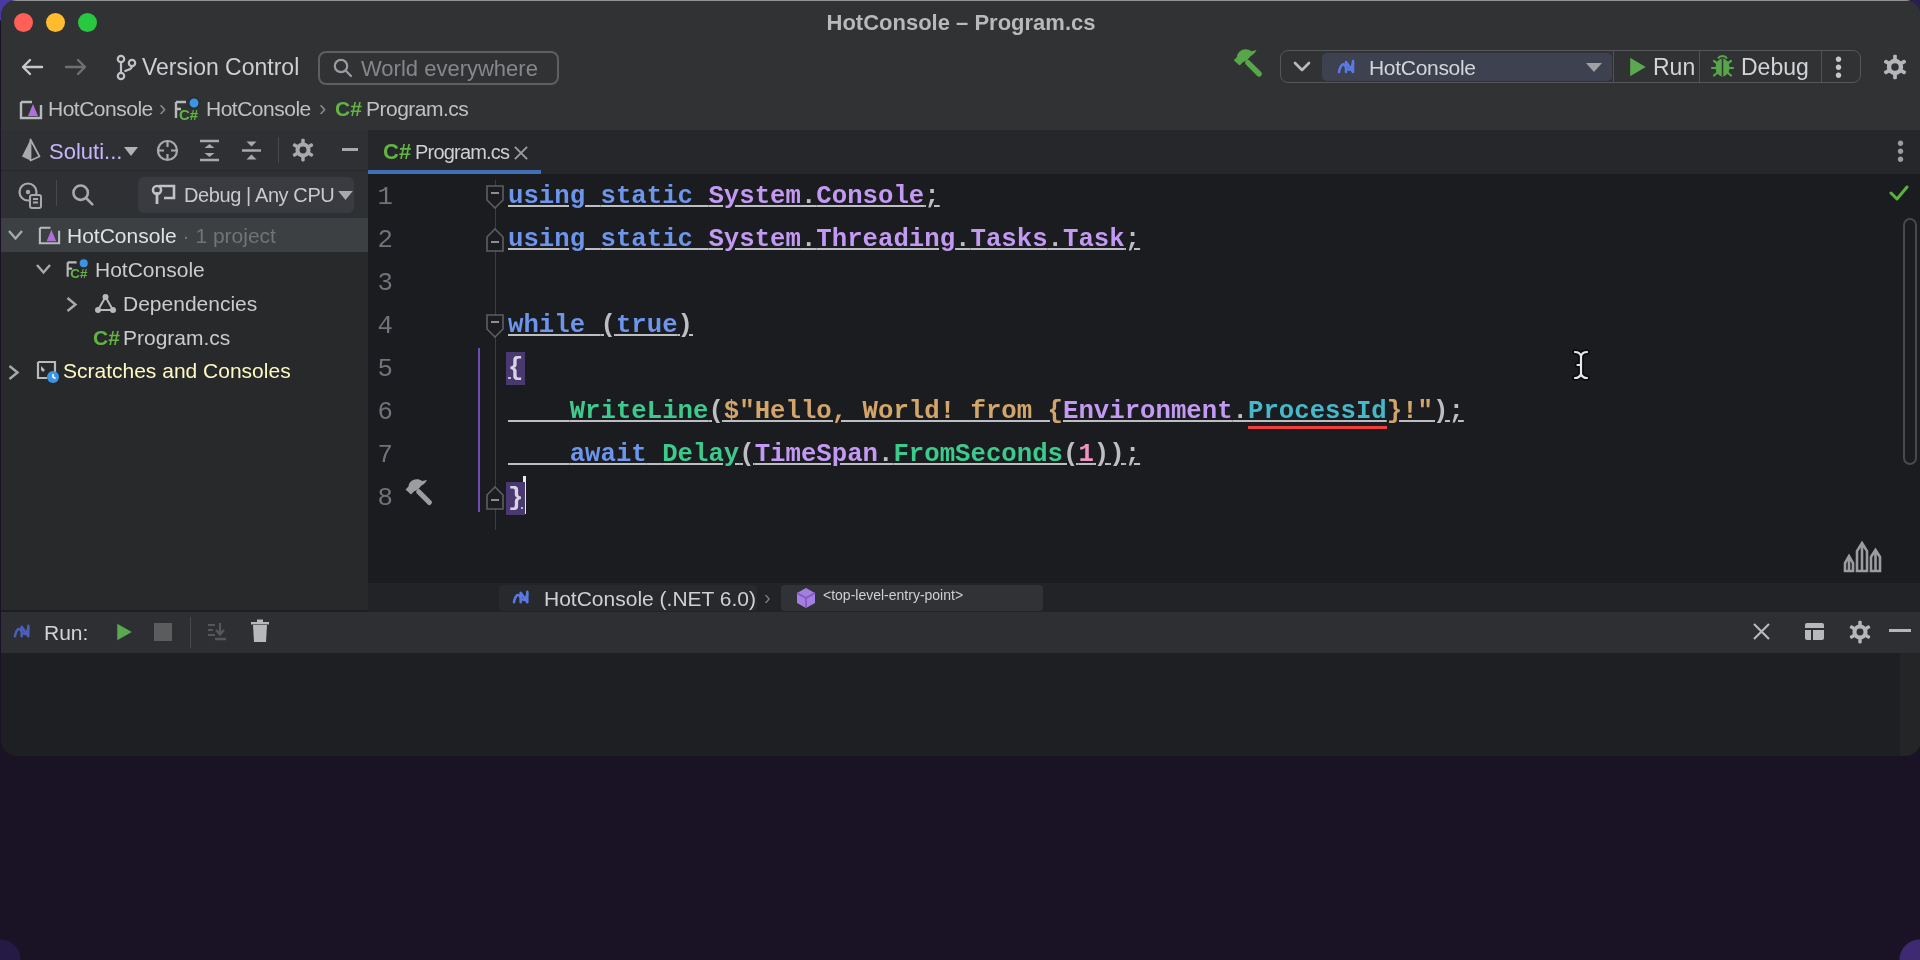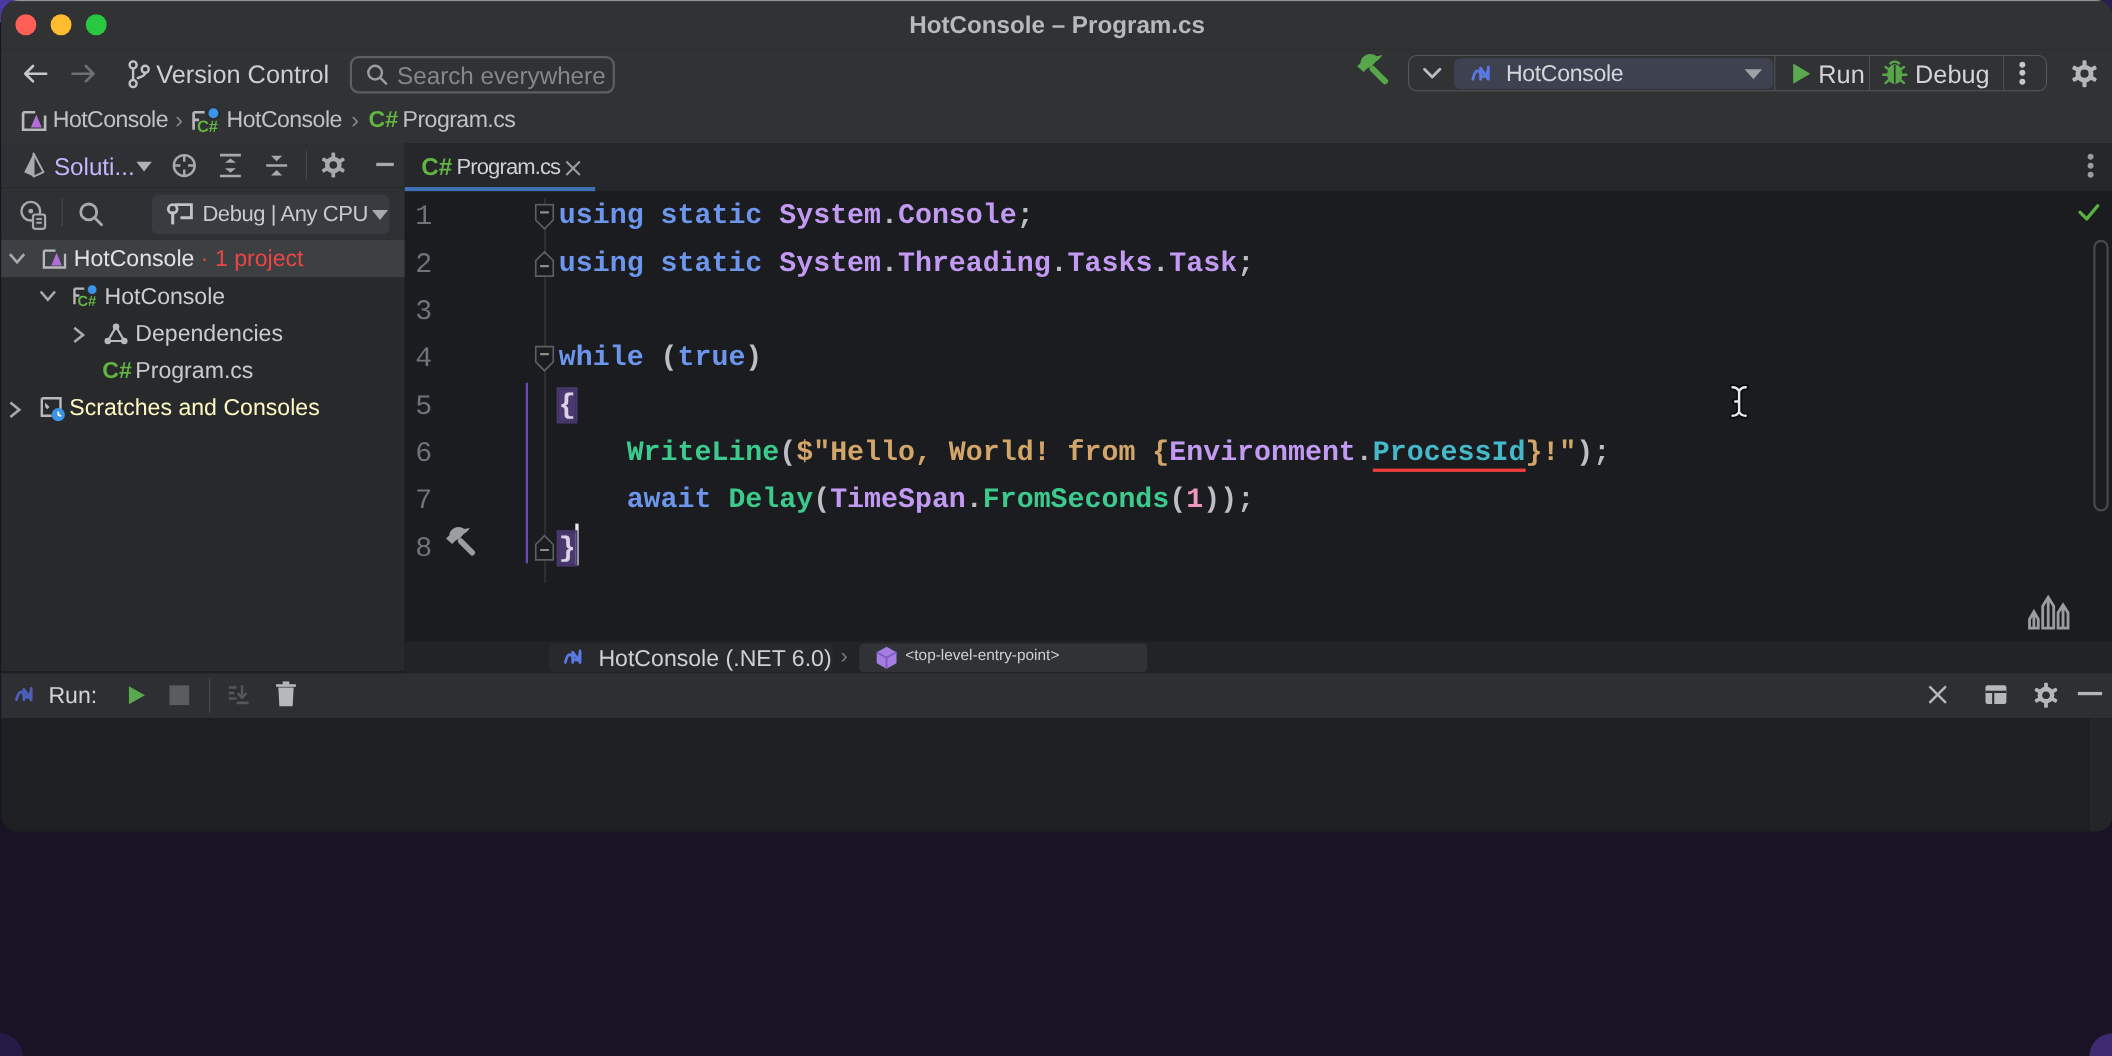--- a/index.html
+++ b/index.html
@@ -37,21 +37,21 @@
   #tabbar { left:367px; top:130px; width:1553px; height:44px; background:#26272a; }
   #tabline { left:367px; top:170px; width:173px; height:4px; background:#3f6fb5; }
   
   #tree { left:0; top:218px; width:367px; height:392px; background:#28292b; }
   #treesel { left:0; top:218px; width:367px; height:34px; background:#3d4043; }
   
   #editor { left:367px; top:174px; width:1553px; height:409px; background:#1b1c1f; }
   #gutter { position:absolute; left:0; top:2px; width:25px; text-align:right;
             color:#70737a; font-family:"Liberation Mono",monospace; font-size:25.7px; line-height:43px; }
   #code { position:absolute; left:140px; top:1px; font-family:"Liberation Mono",monospace;
-          font-size:25.7px; line-height:43px; font-weight:bold; color:#bdbec3; white-space:pre; }
+          font-size:25.7px; line-height:43px; font-weight:bold; color:#bdbec3; white-space:pre;text-decoration:underline; }
   .kw  { color:#6c95eb; }
   .ns  { color:#c39af3; }
   .mt  { color:#3dcb8d; }
   .st  { color:#d2a56a; }
   .te  { color:#45b8c9; border-bottom:3px solid #f23d3d; }
   .nm  { color:#ed94c0; }
   .pn  { color:#bdbec3; }
   .br  { color:#d8d4e6; background:#4a3870; outline:2px solid #4a3870; }
   
   #ebc { left:367px; top:583px; width:1553px; height:29px; background:#222326; }
@@ -91,21 +91,21 @@
     <circle cx="7" cy="22" r="3.2" stroke="#c0c2c5" stroke-width="2.2" fill="none"></circle>
     <circle cx="18" cy="9" r="3.2" stroke="#c0c2c5" stroke-width="2.2" fill="none"></circle>
     <path d="M7 8.5 V18.5 M18 12.2 C18 16 13 15.5 10.5 17.5" stroke="#c0c2c5" stroke-width="2.2" fill="none"></path>
   </svg>
   <div class="abs tbtxt" style="left:141px;top:54px">Version Control</div>
   <div class="abs" id="searchbox"></div>
   <svg class="ic" style="left:330px;top:56px" width="24" height="24" viewBox="0 0 24 24">
     <circle cx="10" cy="10" r="6.2" stroke="#9a9ca0" stroke-width="2.2" fill="none"></circle>
     <path d="M14.8 14.8 L20 20" stroke="#9a9ca0" stroke-width="2.2" stroke-linecap="round"></path>
   </svg>
-  <div class="abs" style="left:360px;top:56px;color:#85878b;font-size:22px">Search everywhere</div>
+  <div class="abs" style="left:360px;top:56px;color:#85878b;font-size:22px">World everywhere</div>
   <svg class="ic" style="left:1228px;top:46px" width="34" height="40" viewBox="0 0 32 36">
     <path d="M12 3 C15 1.5 19 2 21 4 L26 3 C24.5 6 22.5 7.5 20.5 8.5 L17 12.5 C16 13.5 14 13.5 13 14.5 L10 17.5 L4.5 12.5 L7.5 9.5 C7.5 7.5 8.5 5 12 3 Z" fill="#57a64a"></path>
     <rect x="14.8" y="12.5" width="5.2" height="20" rx="2.4" transform="rotate(-45 17.4 14.5)" fill="#57a64a"></rect>
   </svg>
   <div class="abs" style="left:1279px;top:50px;width:581px;height:33px;border:1.5px solid #55575a;border-radius:8px"></div>
   <svg class="ic" style="left:1291px;top:59px" width="20" height="16" viewBox="0 0 20 16">
     <path d="M3 4 L10 11 L17 4" stroke="#b9bbbe" stroke-width="2.6" fill="none" stroke-linecap="round" stroke-linejoin="round"></path>
   </svg>
   <div class="abs" style="left:1321px;top:53px;width:290px;height:28px;background:#3d4150;border-radius:5px"></div>
   <svg class="ic" style="left:1336px;top:56px" width="24" height="22" viewBox="0 0 24 22">
@@ -236,21 +236,21 @@
 
   <div class="abs" id="tree"></div>
   <div class="abs" id="treesel"></div>
   <svg class="ic" style="left:6px;top:229px" width="17" height="12" viewBox="0 0 17 12">
     <path d="M2 2 L8.5 9.5 L15 2" stroke="#a7a9ac" stroke-width="2.4" fill="none"></path>
   </svg>
   <svg class="ic" style="left:36px;top:223px" width="25" height="25" viewBox="0 0 26 26">
     <path d="M3 5 H14 M3 5 V21 H23 V8" stroke="#b7b9bc" stroke-width="2.2" fill="none"></path>
     <path d="M10 19 L15 7 L20 19 Z" fill="#b06fd8"></path>
   </svg>
-  <div class="abs" style="left:66px;top:224px;color:#dfe1e3;font-size:21px">HotConsole<span style="color:#ef4444"> · 1 project</span></div>
+  <div class="abs" style="left:66px;top:224px;color:#dfe1e3;font-size:21px">HotConsole<span style="color:#737373"> · 1 project</span></div>
   <svg class="ic" style="left:34px;top:263px" width="17" height="12" viewBox="0 0 17 12">
     <path d="M2 2 L8.5 9.5 L15 2" stroke="#a7a9ac" stroke-width="2.4" fill="none"></path>
   </svg>
   <svg class="ic" style="left:64px;top:257px" width="25" height="25" viewBox="0 0 28 28">
     <path d="M3 6 H13 M3 6 V22 M3 13 H8" stroke="#b7b9bc" stroke-width="2.4" fill="none"></path>
     <text x="6" y="24" font-family="Liberation Sans" font-weight="bold" font-size="15" fill="#62b543">C#</text>
     <circle cx="21" cy="7" r="5.5" fill="#3a94e8" stroke="#2b2d30" stroke-width="2"></circle>
   </svg>
   <div class="abs" style="left:94px;top:258px;color:#c9cbce;font-size:21px">HotConsole</div>
   <svg class="ic" style="left:64px;top:296px" width="13" height="17" viewBox="0 0 13 17">

